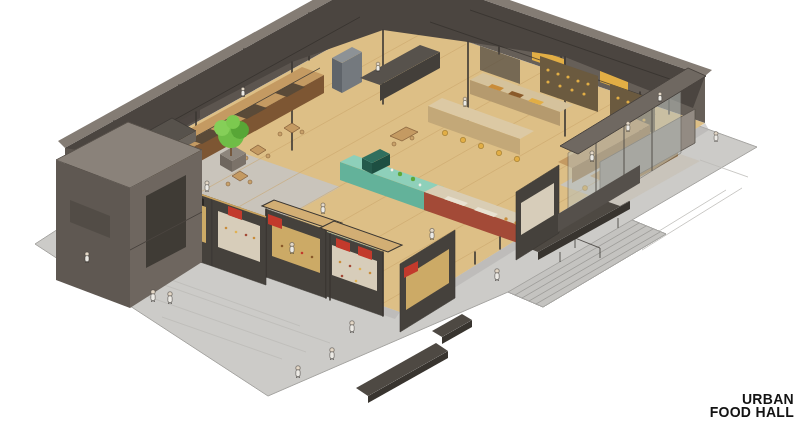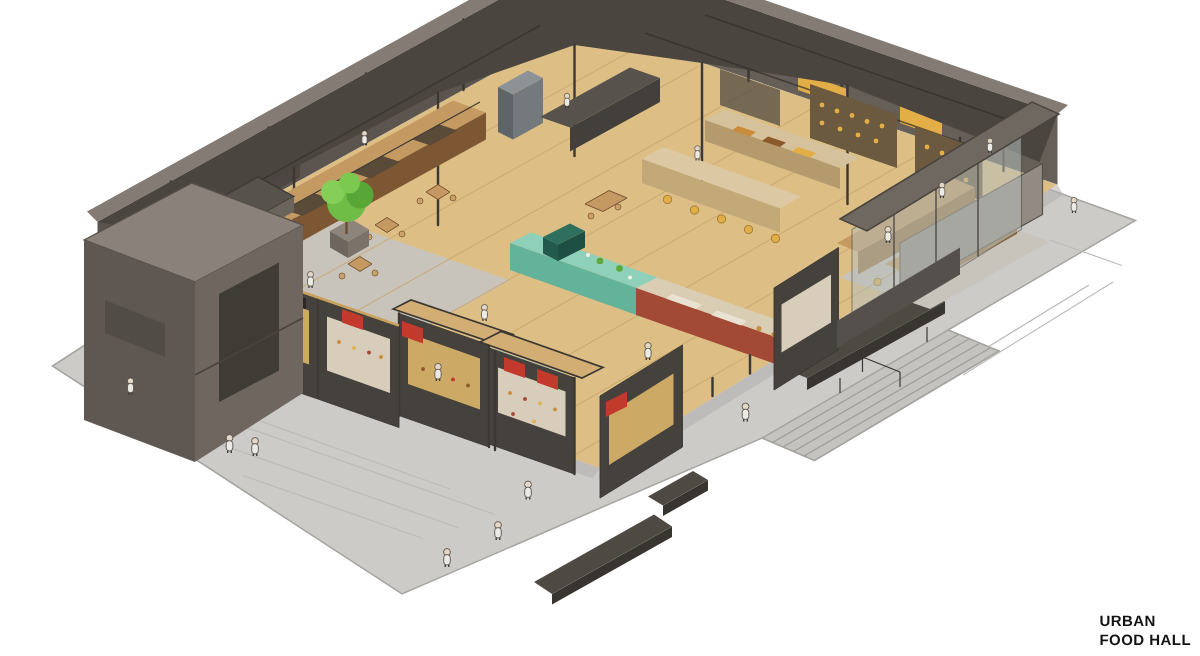--- a/index.html
+++ b/index.html
@@ -33,22 +33,22 @@
   .window-lit{fill:var(--window_lit);opacity:.92;}
   .window-display{fill:var(--window_display);opacity:.9;}
   .stool{fill:var(--accent_yellow);stroke:#8a6a28;stroke-width:.5;}
   .stool-w{fill:#c9a26a;stroke:#7d5633;stroke-width:.5;}
   .person .p-head{fill:var(--figure_head);stroke:var(--ink);stroke-width:.5;}
   .person .p-body{fill:var(--figure);stroke:var(--ink);stroke-width:.5;}
   .person .p-legs{stroke:var(--ink);stroke-width:.9;fill:none;}
   .post{stroke:var(--ink);stroke-width:1.6;fill:none;stroke-linecap:round;}
   .thin{stroke:var(--ink);stroke-width:.8;fill:none;}
   .plank{stroke:var(--floor_plank);stroke-width:.7;opacity:.75;}
-  .caption{position:absolute;right:6px;bottom:3px;text-align:left;
-    font-weight:700;font-size:10px;line-height:13px;letter-spacing:.3px;
+  .caption{position:absolute;right:6px;bottom:18px;text-align:right;
+    font-weight:700;font-size:14px;line-height:13px;letter-spacing:.3px;
     color:var(--text,#111);}
 </style>
 </head>
 <body>
 
 <div class="stage">
 <svg width="800" height="437" viewBox="0 0 800 437">
 
   <g>
     <polygon class="c-plaza c-plaza-edge" stroke-width="1" points="35,244 390,14 757,147 632,220 666,234 543,307 508,292 268,396"></polygon>

